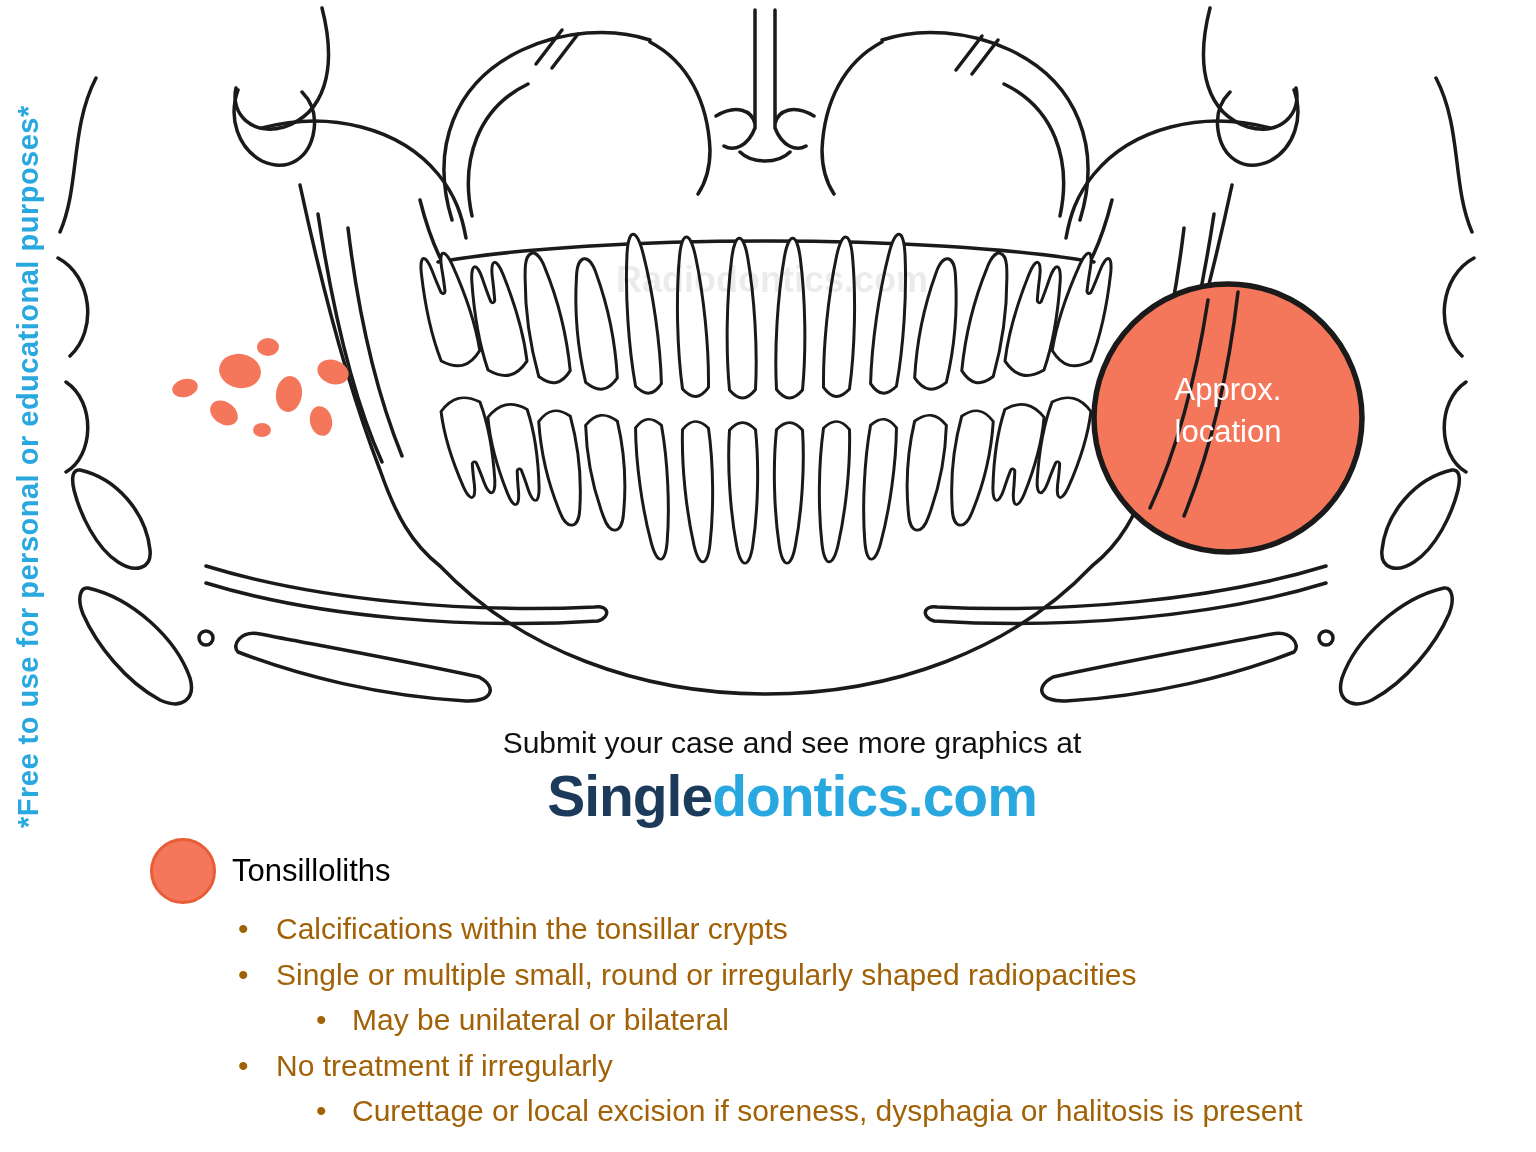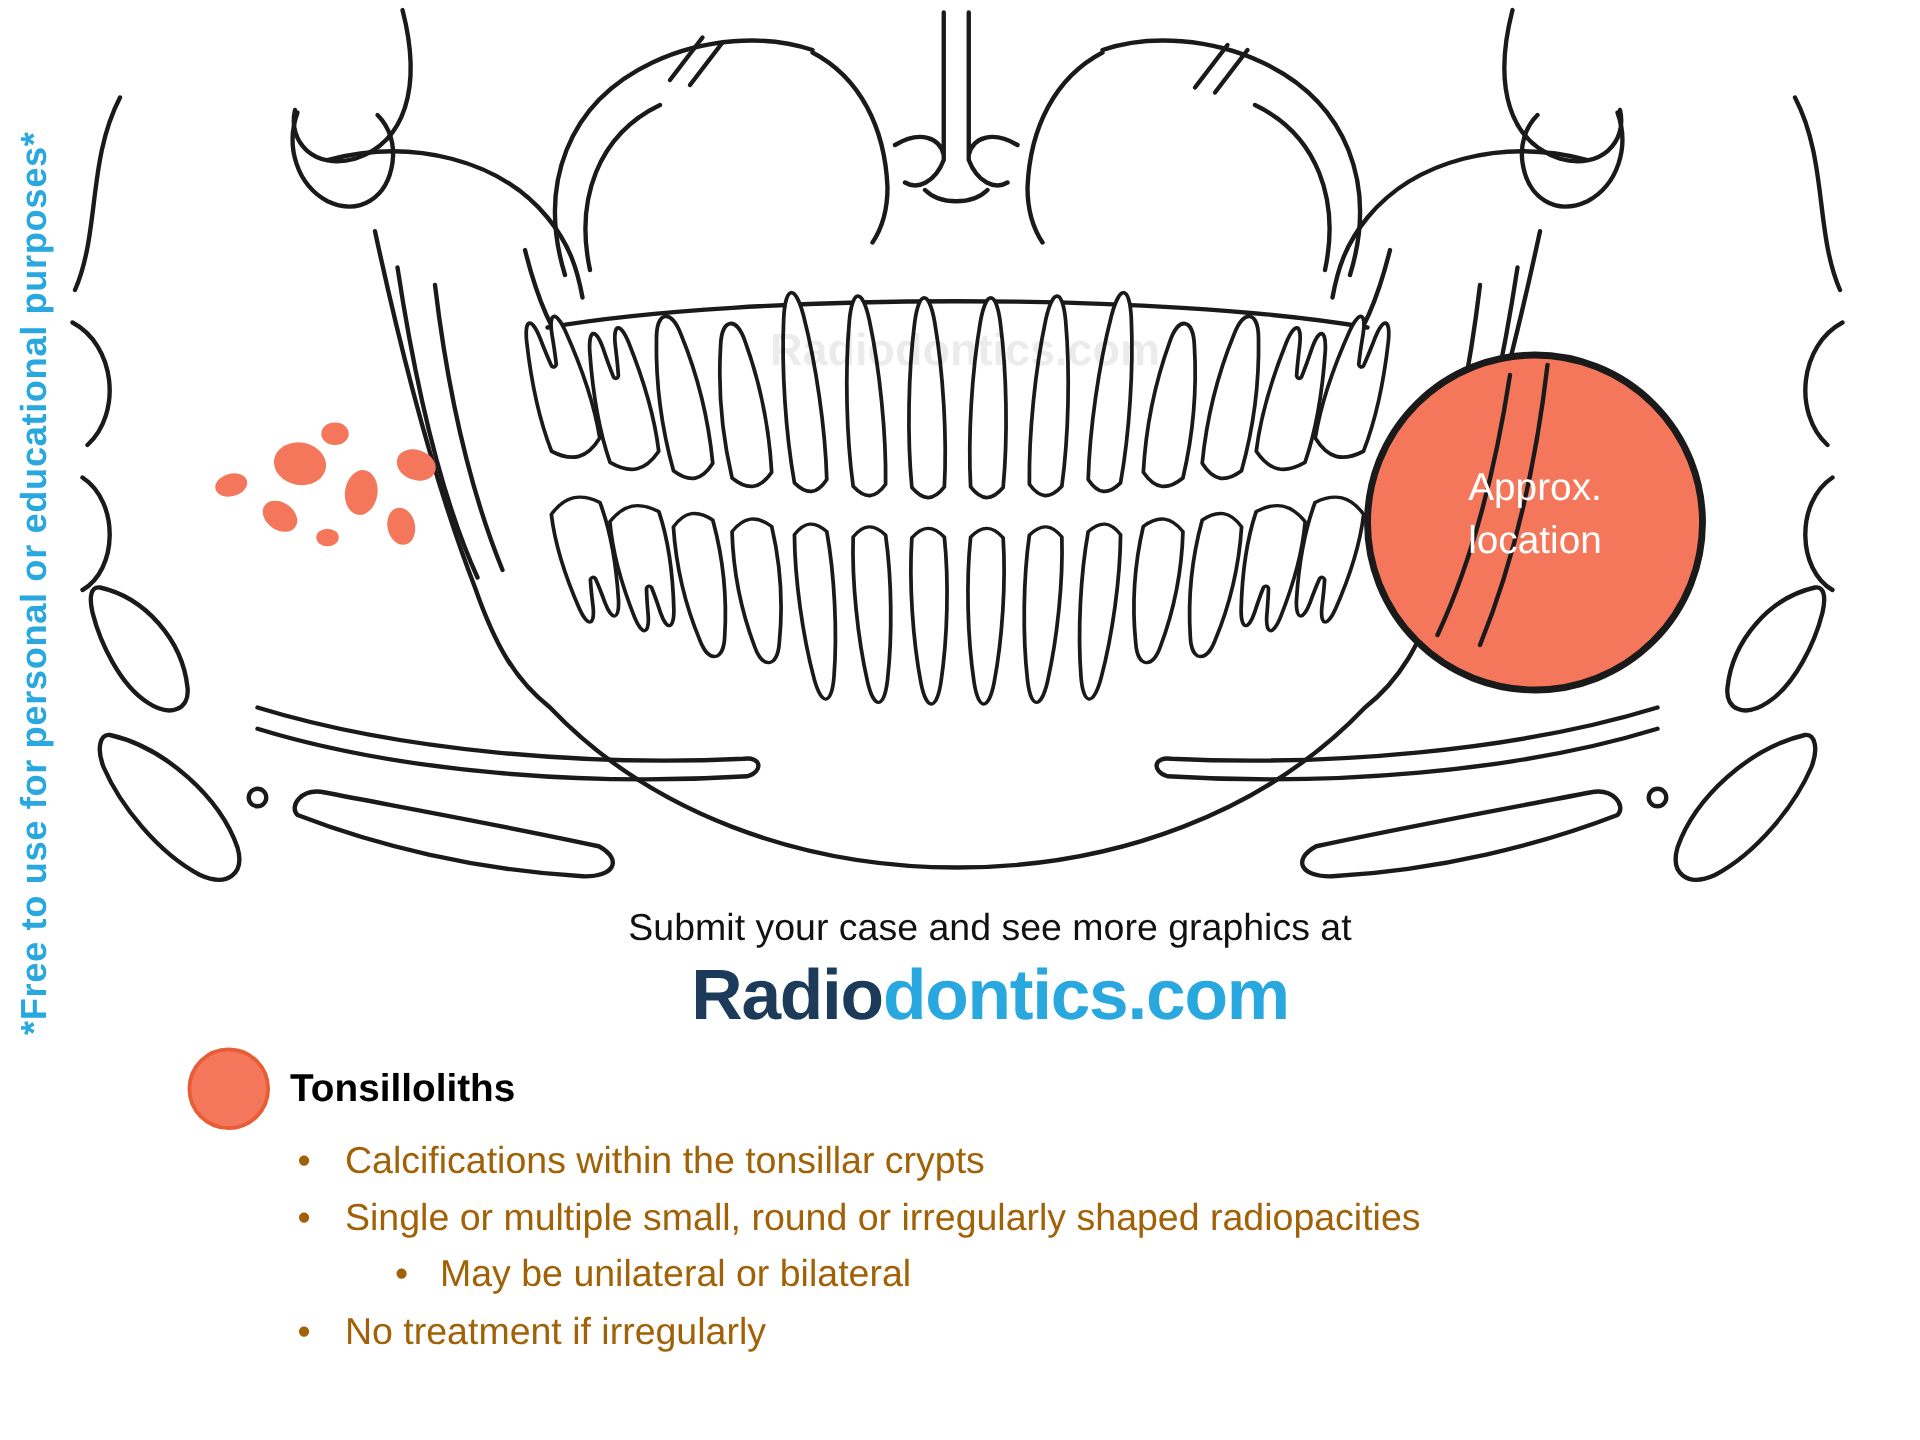--- a/index.html
+++ b/index.html
@@ -26,21 +26,21 @@
   .promo{position:absolute;left:48px;top:726px;width:1488px;text-align:center}
   .promo .tagline{font-size:30px;color:#111}
   .promo .brand{margin-top:8px;font-size:57px;font-weight:700;letter-spacing:-1px;line-height:1}
   .brand .p1{color:var(--brand-dark)}
   .brand .p2{color:var(--blue)}
   .legend{position:absolute;left:150px;top:838px;display:flex;align-items:center;gap:16px}
   .legend .swatch{
     width:66px;height:66px;border-radius:50%;
     background:var(--orange);border:3px solid var(--orange-border);
   }
-  .legend .title{font-size:31px;font-weight:700;color:#000}
+  .legend .title{font-size:31px;font-weight:400;color:#000}
   .bullets{position:absolute;left:232px;top:906px;width:1280px;font-size:30px;color:#a16207}
   .bullet{display:flex;line-height:45.5px}
   .bullet .marker{width:44px;flex:0 0 44px;padding-left:6px}
   .bullet .marker::before{content:"\2022"}
   .bullet.lvl2{padding-left:78px}
   .bullet.lvl2 .marker{width:42px;flex:0 0 42px}
 </style>
 </head>
 <body>
 
@@ -128,21 +128,21 @@
     <text x="1228" y="400" text-anchor="middle" font-size="31" fill="#ffffff" font-family="Liberation Sans, sans-serif">Approx.</text>
     <text x="1228" y="442" text-anchor="middle" font-size="31" fill="#ffffff" font-family="Liberation Sans, sans-serif">location</text>
   </g>
 </svg>
 
 <div class="free-note">*Free to use for personal or educational purposes*</div>
 
 <div class="promo">
   <div class="tagline">Submit your case and see more graphics at</div>
   <div class="brand">
-    <span class="p1">Radio</span><span class="p2">dontics.com</span>
+    <span class="p1">Single</span><span class="p2">dontics.com</span>
   </div>
 </div>
 
 <div class="legend">
   <div class="swatch"></div>
   <div class="title">Tonsilloliths</div>
 </div>
 
 <div class="bullets">
   <div class="bullet lvl1">
@@ -154,13 +154,17 @@
     <span class="bullet-text">Single or multiple small, round or irregularly shaped radiopacities</span>
   </div>
   <div class="bullet lvl2">
     <span class="marker"></span>
     <span class="bullet-text">May be unilateral or bilateral</span>
   </div>
   <div class="bullet lvl1">
     <span class="marker"></span>
     <span class="bullet-text">No treatment if irregularly</span>
   </div>
+  <div class="bullet lvl2">
+    <span class="marker"></span>
+    <span class="bullet-text">Curettage or local excision if soreness, dysphagia or halitosis is present</span>
+  </div>
 </div>
 
 </body></html>

